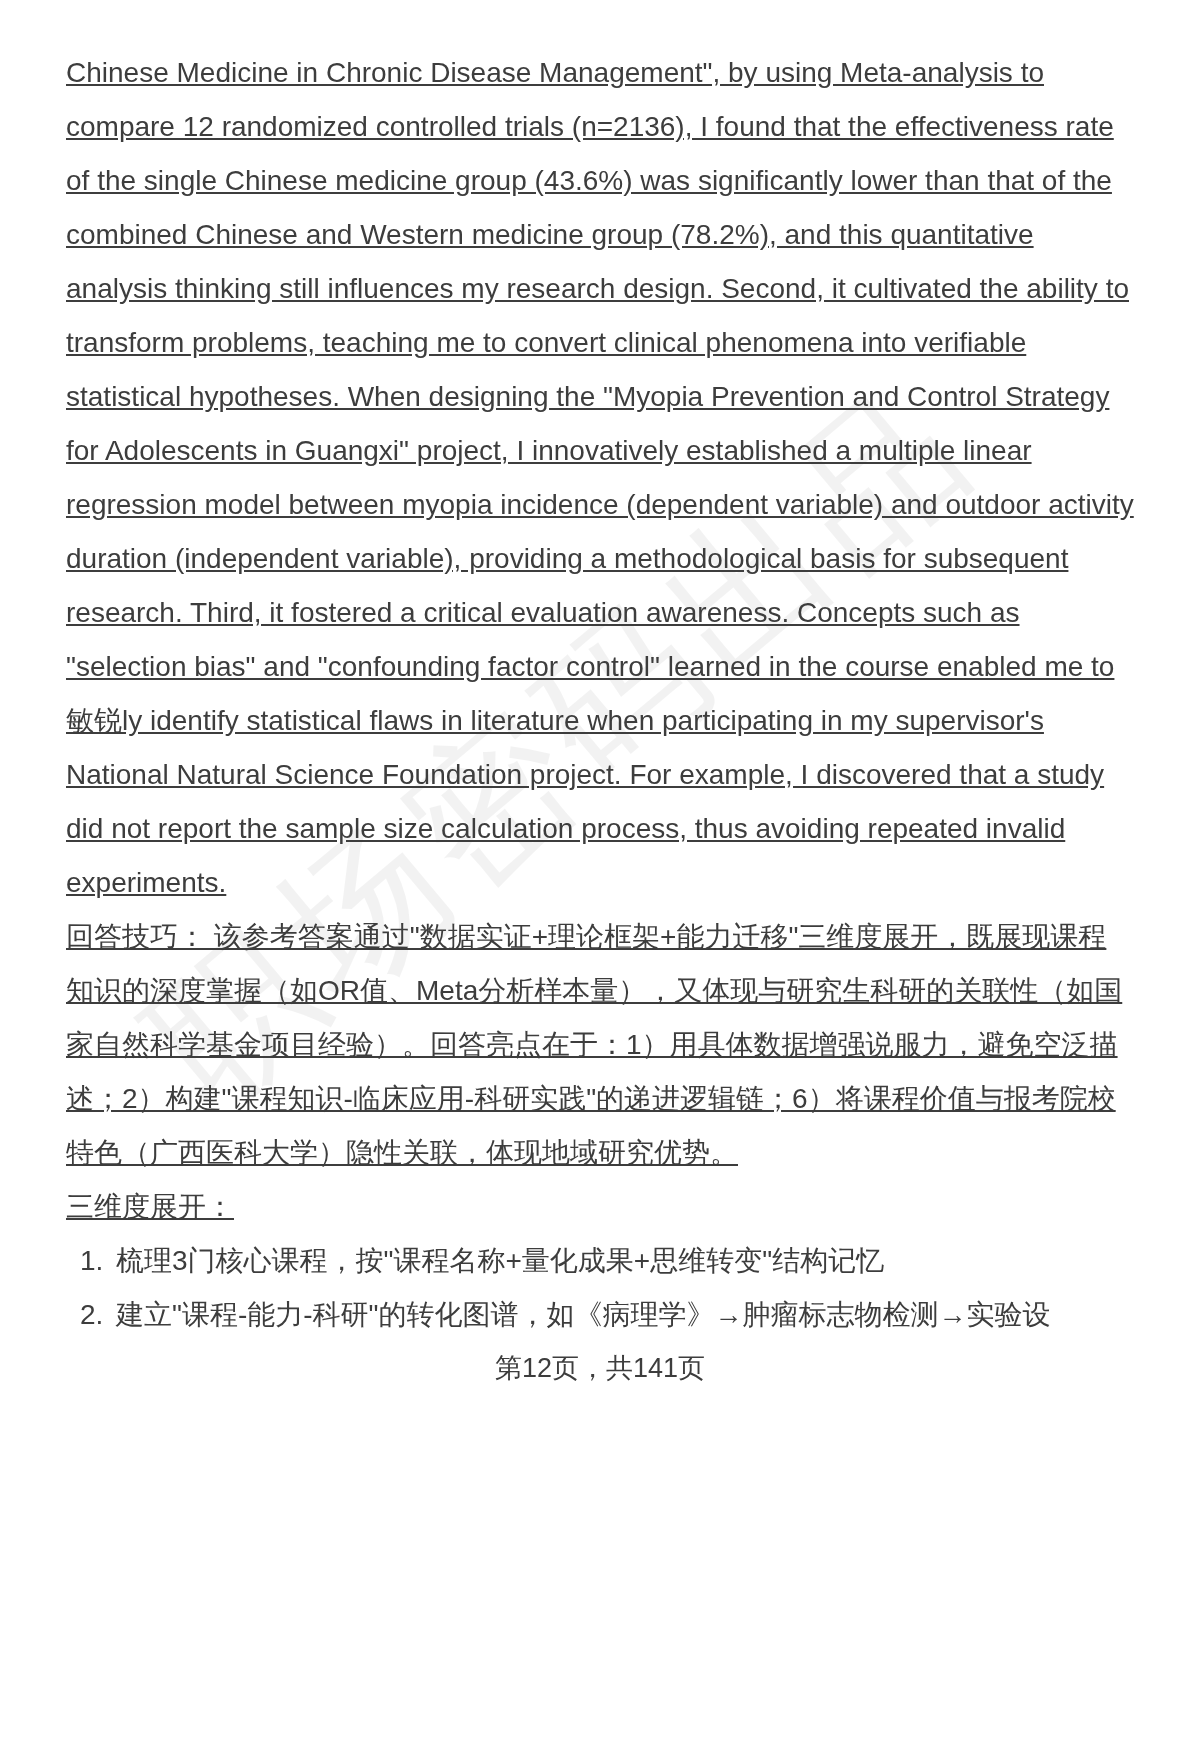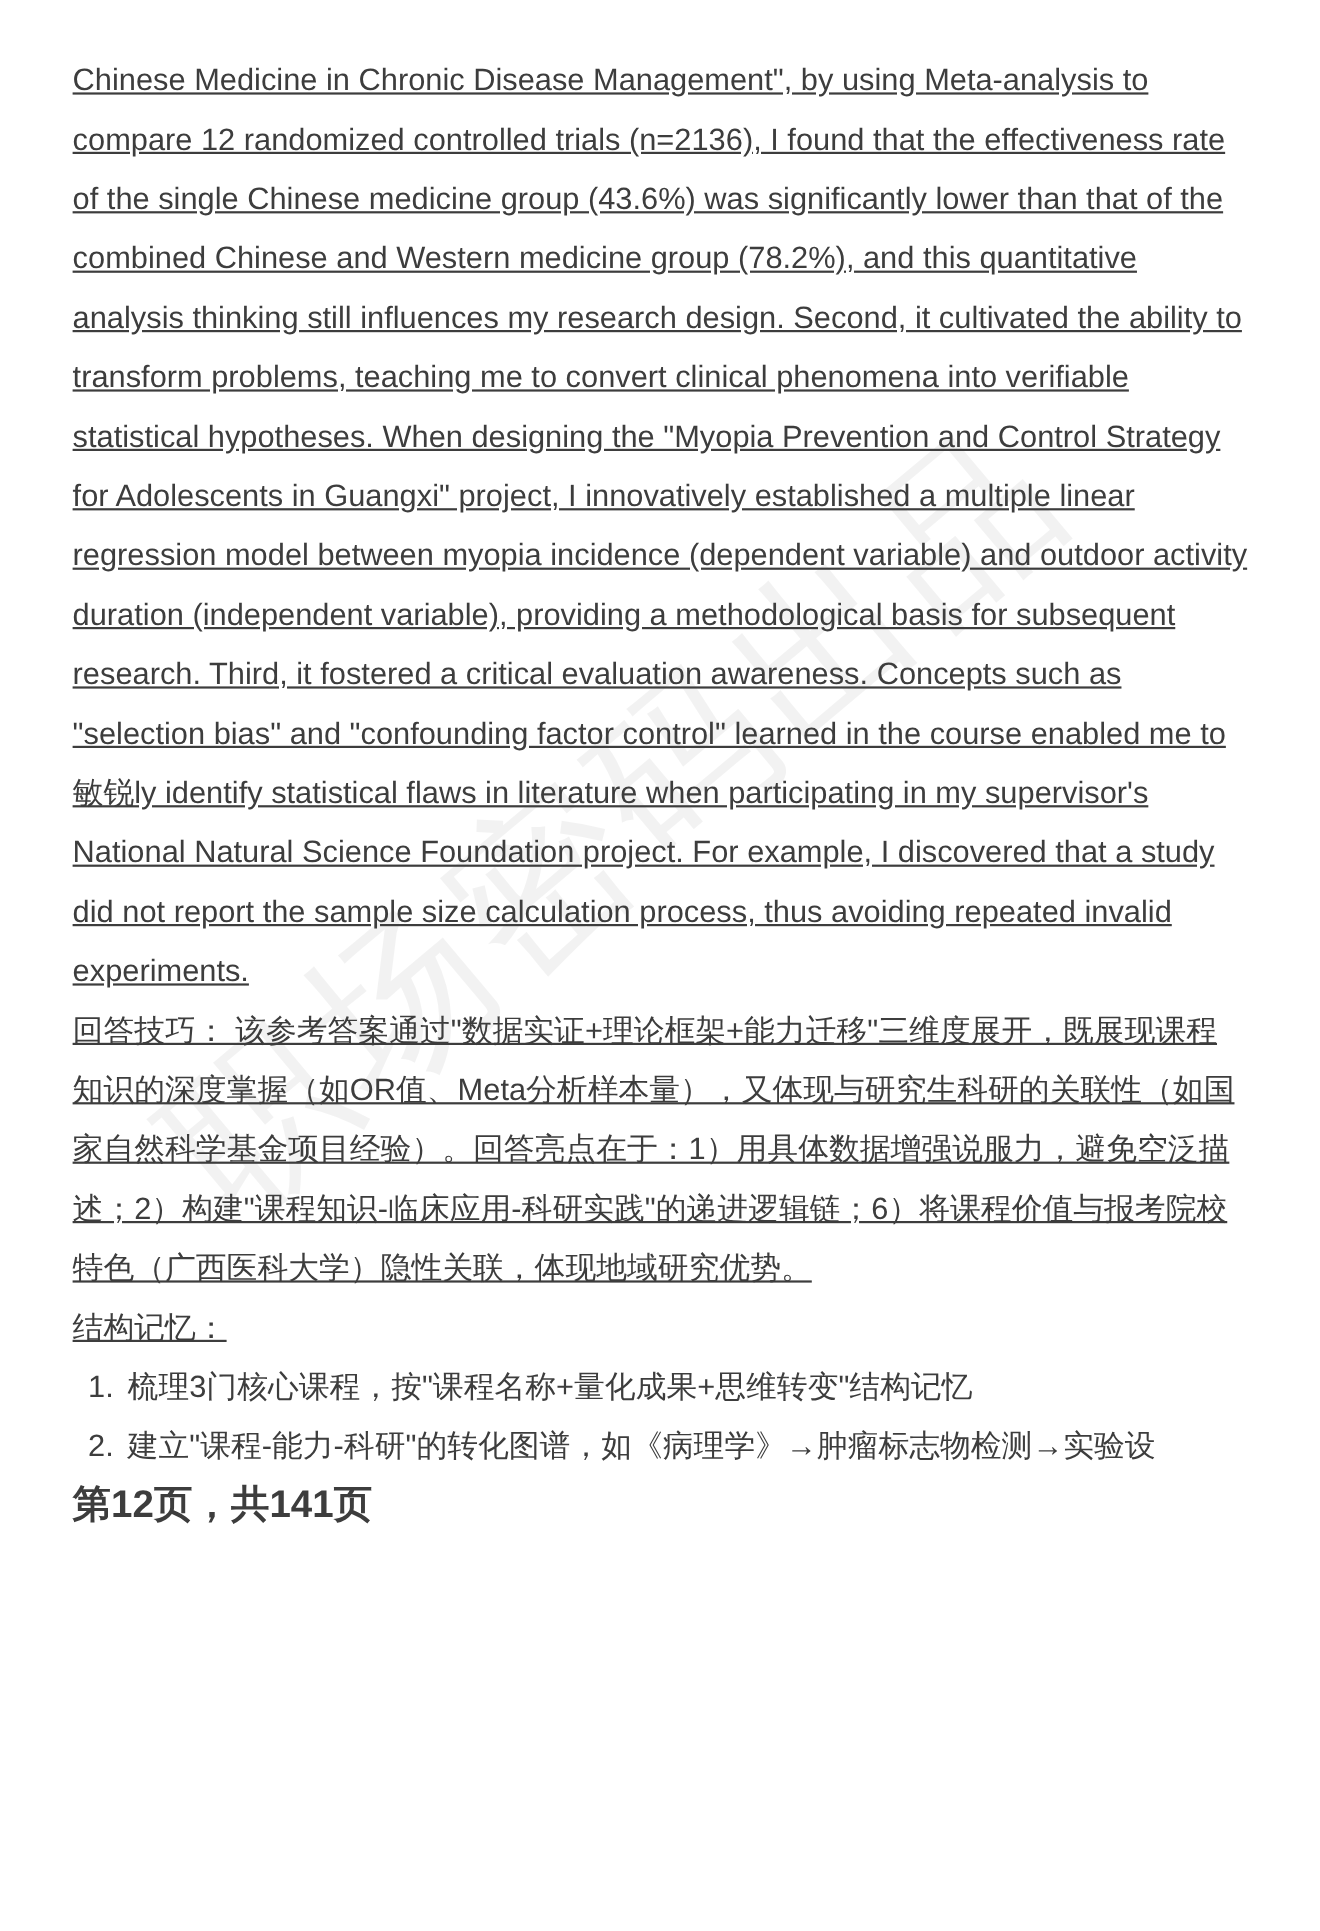--- a/index.html
+++ b/index.html
@@ -64,40 +64,39 @@
     align-items: flex-start;
   }
   ol.prep-list .marker {
     flex: 0 0 auto;
     width: 36px;
   }
   ol.prep-list .item-text {
     flex: 1 1 auto;
   }
   .page-footer {
-    font-size: 35px;
+    font-size: 27px;
     line-height: 40px;
-    text-align: left;
+    text-align: center;
     margin-top: 6px;
     color: #3d3d3d;
-    font-weight: bold;
   }
 </style>
 </head>
 <body>
 
 <div class="watermark">职场密码出品</div>
 
 <div class="page">
 
   <p class="body-text en-paragraph">Chinese Medicine in Chronic Disease Management", by using Meta-analysis to compare 12 randomized controlled trials (n=2136), I found that the effectiveness rate of the single Chinese medicine group (43.6%) was significantly lower than that of the combined Chinese and Western medicine group (78.2%), and this quantitative analysis thinking still influences my research design. Second, it cultivated the ability to transform problems, teaching me to convert clinical phenomena into verifiable statistical hypotheses. When designing the "Myopia Prevention and Control Strategy for Adolescents in Guangxi" project, I innovatively established a multiple linear regression model between myopia incidence (dependent variable) and outdoor activity duration (independent variable), providing a methodological basis for subsequent research. Third, it fostered a critical evaluation awareness. Concepts such as "selection bias" and "confounding factor control" learned in the course enabled me to敏锐ly identify statistical flaws in literature when participating in my supervisor's National Natural Science Foundation project. For example, I discovered that a study did not report the sample size calculation process, thus avoiding repeated invalid experiments.</p>
 
   <p class="body-text zh-paragraph">回答技巧： 该参考答案通过"数据实证+理论框架+能力迁移"三维度展开，既展现课程知识的深度掌握（如OR值、Meta分析样本量），又体现与研究生科研的关联性（如国家自然科学基金项目经验）。回答亮点在于：1）用具体数据增强说服力，避免空泛描述；2）构建"课程知识-临床应用-科研实践"的递进逻辑链；6）将课程价值与报考院校特色（广西医科大学）隐性关联，体现地域研究优势。</p>
 
-  <p class="body-text prep-heading">结构记忆：</p>
+  <p class="body-text prep-heading">三维度展开：</p>
 
   <ol class="prep-list">
     <li class="list-item">
       <span class="marker">1.</span>
       <span class="item-text">梳理3门核心课程，按"课程名称+量化成果+思维转变"结构记忆</span>
     </li>
     <li class="list-item">
       <span class="marker">2.</span>
       <span class="item-text">建立"课程-能力-科研"的转化图谱，如《病理学》→肿瘤标志物检测→实验设</span>
     </li>

